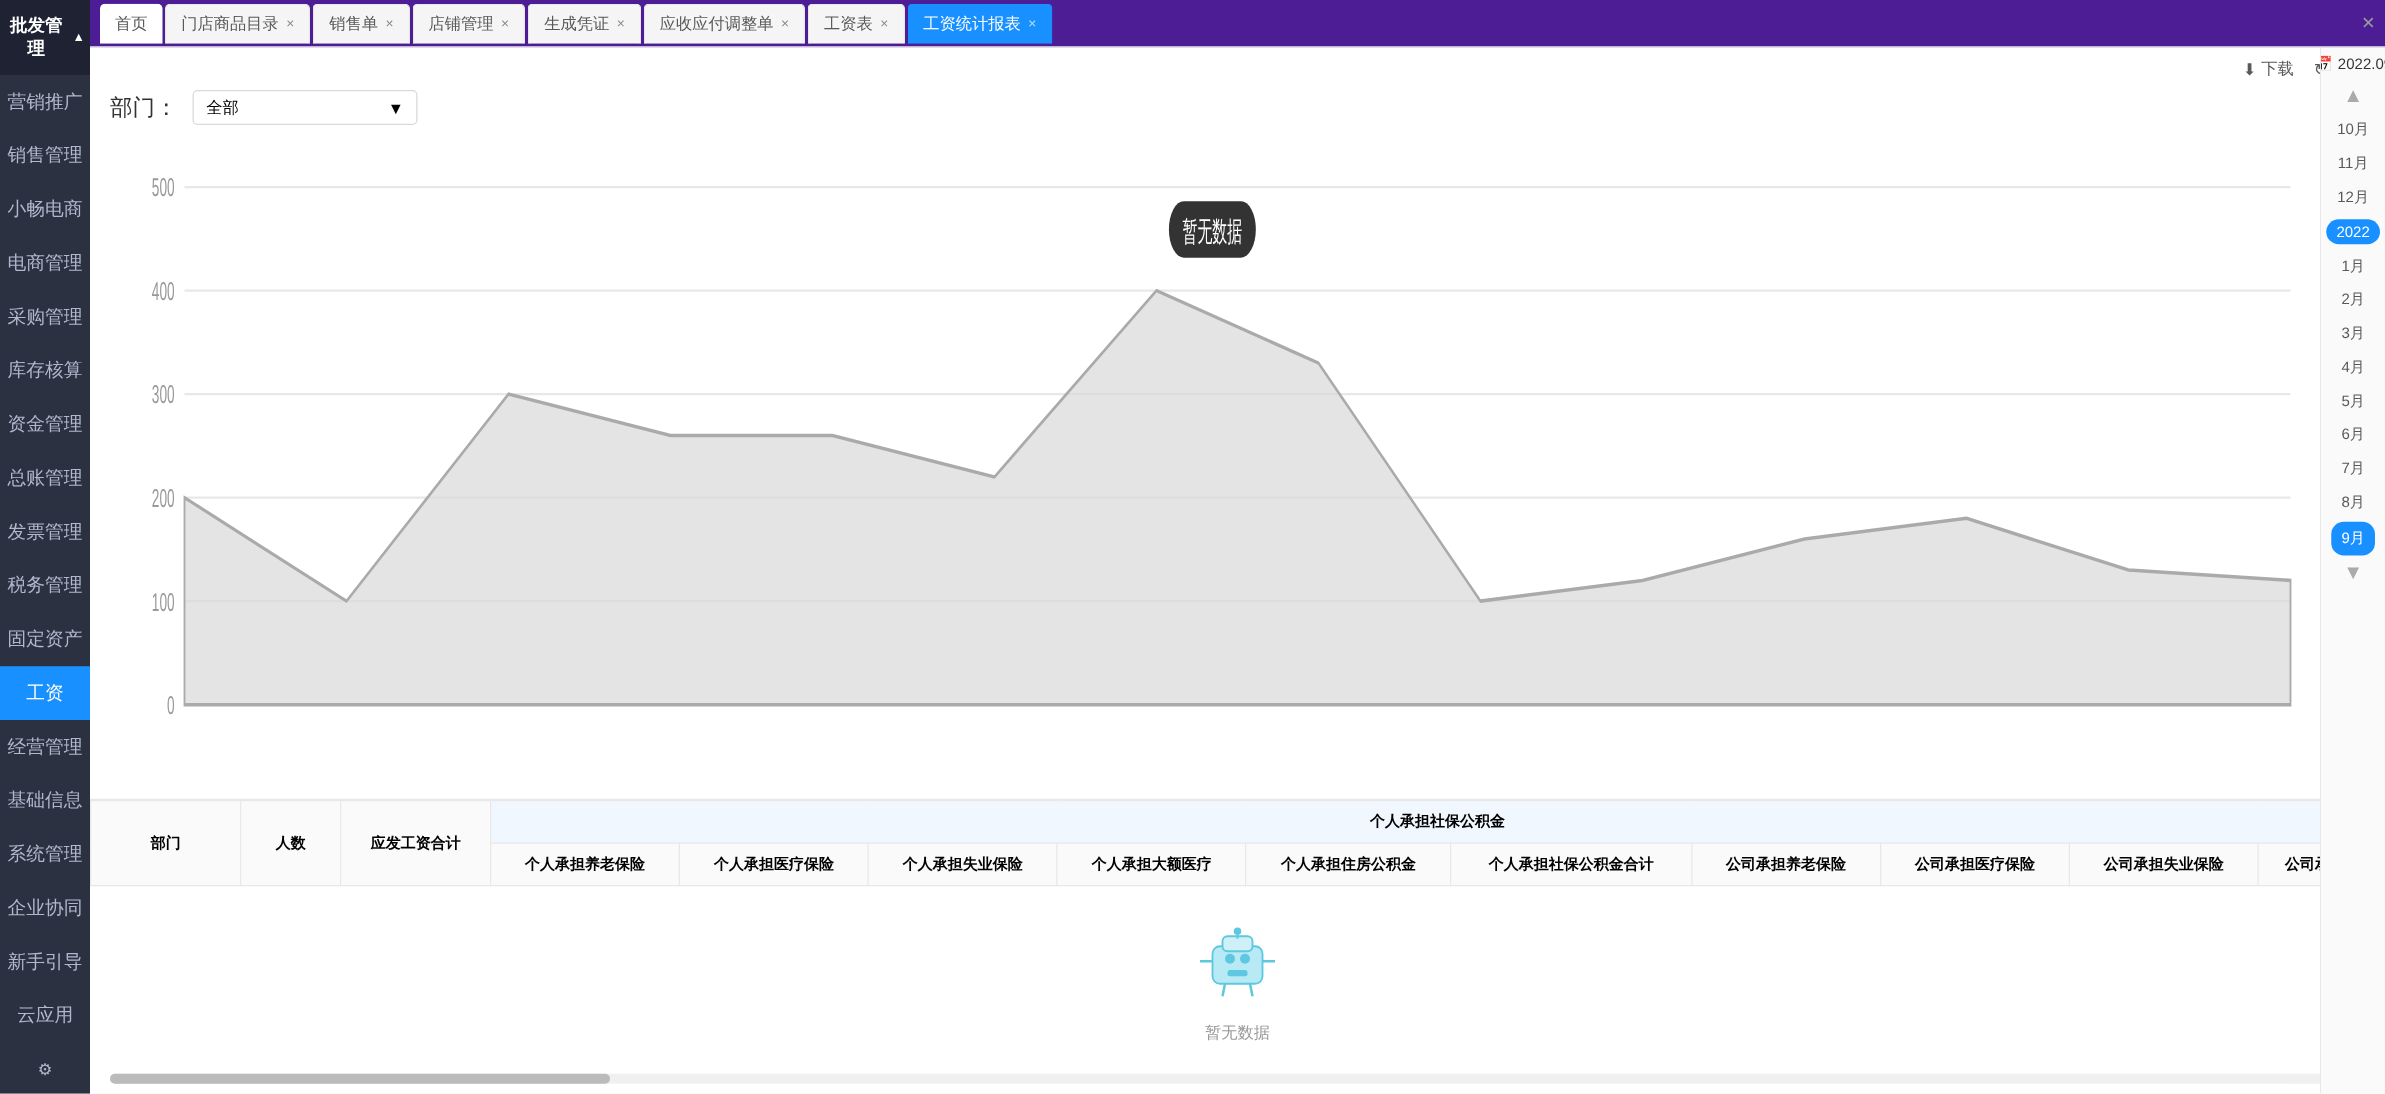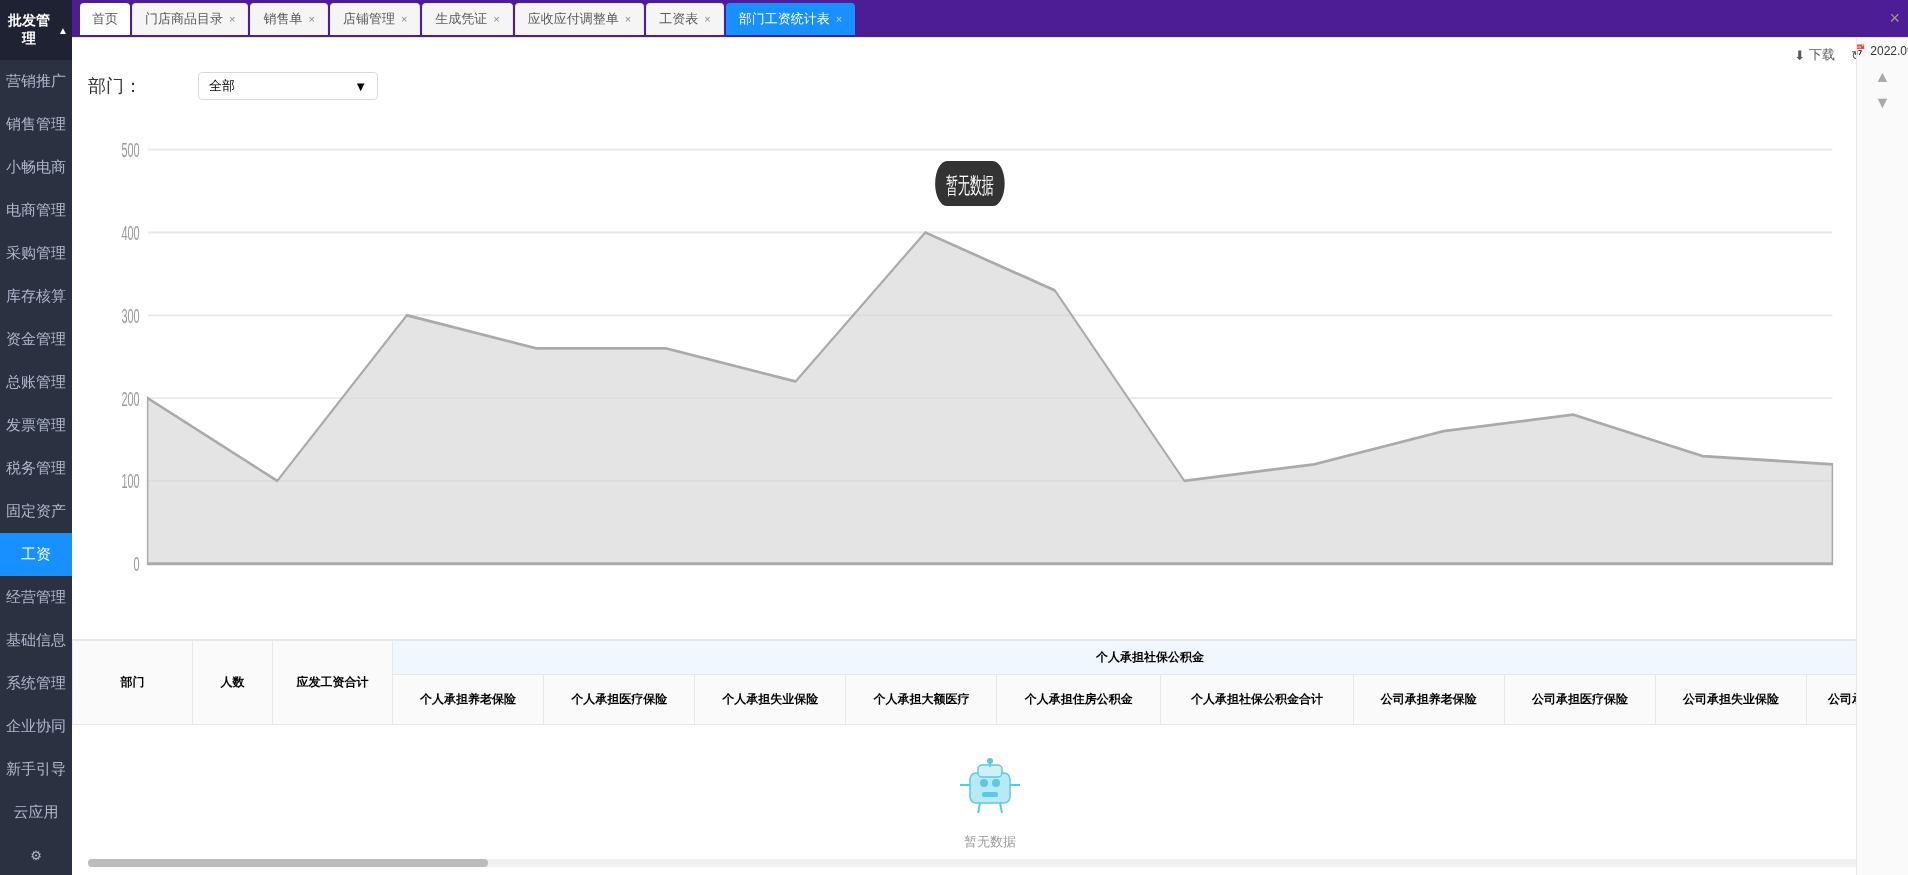--- a/index.html
+++ b/index.html
@@ -155,21 +155,20 @@
       display: flex;
       align-items: center;
       border: 1px solid #d9d9d9;
       border-radius: 4px;
       padding: 4px 10px;
       width: 180px;
       justify-content: space-between;
       cursor: pointer;
       background: #fff;
       font-size: 13px;
-      margin-left: 44px;
     }
 
     
     .chart-area {
       flex: 1;
       position: relative;
       padding: 0 16px;
       min-height: 0;
     }
     .chart-svg {
@@ -318,21 +317,21 @@
         </div>
         <div class="tab">
           <span>应收应付调整单</span>
           <span class="close-btn">×</span>
         </div>
         <div class="tab">
           <span>工资表</span>
           <span class="close-btn">×</span>
         </div>
         <div class="tab active">
-          <span>部门工资统计表</span>
+          <span>工资统计报表</span>
           <span class="close-btn">×</span>
         </div>
       </div>
     <div class="tab-close-all">
       <span>×</span>
     </div>
   </div>
 
   <div class="content">
 
@@ -387,21 +386,21 @@
               <th style="border:1px solid #e8e8e8;padding:8px 10px;width:120px;min-width:120px;" rowspan="2">应发工资合计</th>
               <th colspan="10" style="border:1px solid #e8e8e8;padding:8px 10px;background:#f0f7ff;text-align:center;">个人承担社保公积金</th>
             </tr>
             <tr id="table-subheader" style="background:#fafafa;">
                 <th style="border: 1px solid rgb(232, 232, 232); padding: 8px 10px; min-width: 120px;">个人承担养老保险</th>
                 <th style="border: 1px solid rgb(232, 232, 232); padding: 8px 10px; min-width: 120px;">个人承担医疗保险</th>
                 <th style="border: 1px solid rgb(232, 232, 232); padding: 8px 10px; min-width: 120px;">个人承担失业保险</th>
                 <th style="border: 1px solid rgb(232, 232, 232); padding: 8px 10px; min-width: 120px;">个人承担大额医疗</th>
                 <th style="border: 1px solid rgb(232, 232, 232); padding: 8px 10px; min-width: 130px;">个人承担住房公积金</th>
                 <th style="border: 1px solid rgb(232, 232, 232); padding: 8px 10px; min-width: 150px; margin-left: 48px;">个人承担社保公积金合计</th>
-                <th style="border: 1px solid rgb(232, 232, 232); padding: 16px 10px; min-width: 120px;">公司承担养老保险</th>
+                <th style="border: 1px solid rgb(232, 232, 232); padding: 0 10px; min-width: 120px;">公司承担养老保险</th>
                 <th style="border: 1px solid rgb(232, 232, 232); padding: 8px 10px; min-width: 120px;">公司承担医疗保险</th>
                 <th style="border: 1px solid rgb(232, 232, 232); padding: 8px 10px; min-width: 120px;">公司承担失业保险</th>
                 <th style="border: 1px solid rgb(232, 232, 232); padding: 8px 10px; min-width: 80px;">公司承担...</th>
               </tr>
           </thead>
           <tbody>
             <tr>
               <td colspan="13" style="text-align:center;padding:20px;">
                 <div style="display:flex;flex-direction:column;align-items:center;gap:8px;">
 
@@ -430,17 +429,32 @@
     <div class="horizontal-scroll">
       <div class="horizontal-scroll-thumb"></div>
     </div>
 
     <div class="timeline-panel">
       <div class="timeline-top">
         <span>📅</span>
         <span>2022.09</span>
       </div>
       <div class="timeline-arrow">▲</div>
+      <div id="timeline-items-container">
+          <div class="timeline-item">10月</div>
+          <div class="timeline-item">11月</div>
+          <div class="timeline-item">12月</div>
+          <div class="timeline-year">2022</div>
+          <div class="timeline-item">1月</div>
+          <div class="timeline-item">2月</div>
+          <div class="timeline-item">3月</div>
+          <div class="timeline-item">4月</div>
+          <div class="timeline-item">5月</div>
+          <div class="timeline-item">6月</div>
+          <div class="timeline-item">7月</div>
+          <div class="timeline-item">8月</div>
+          <div class="timeline-item active">9月</div>
+        </div>
       <div class="timeline-arrow">▼</div>
     </div>
 
   </div>
 </div>
 
 </body></html>

